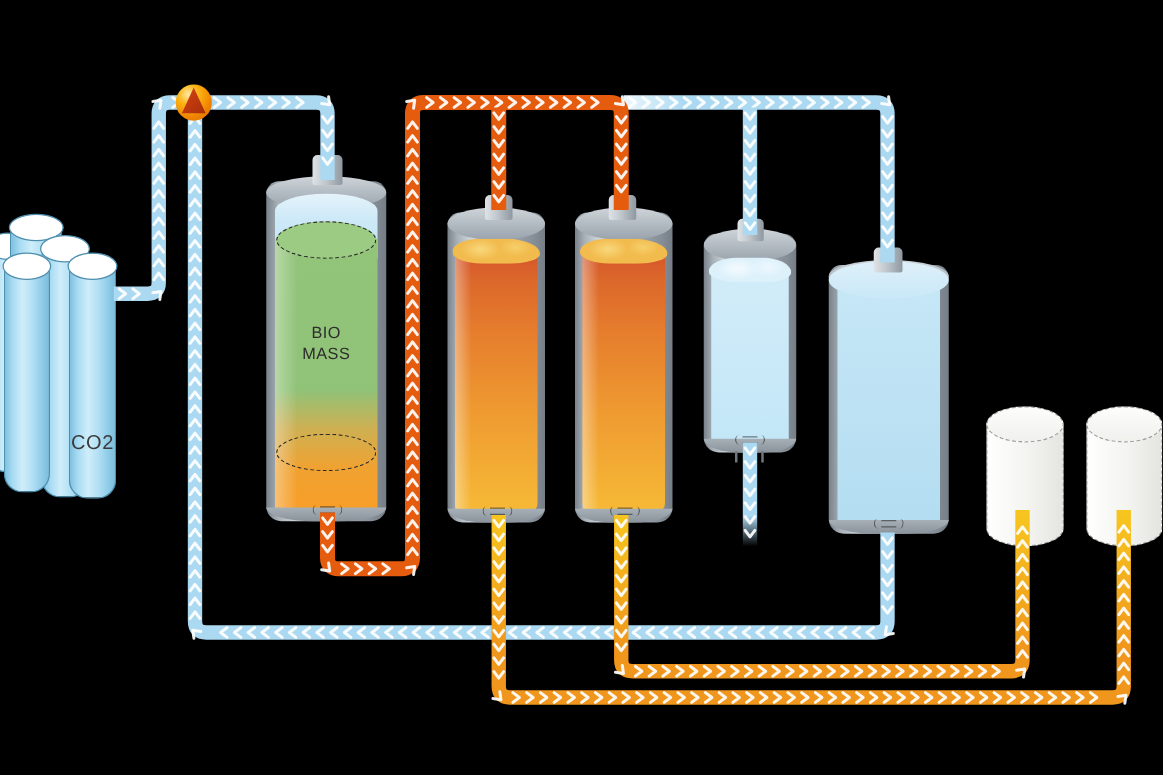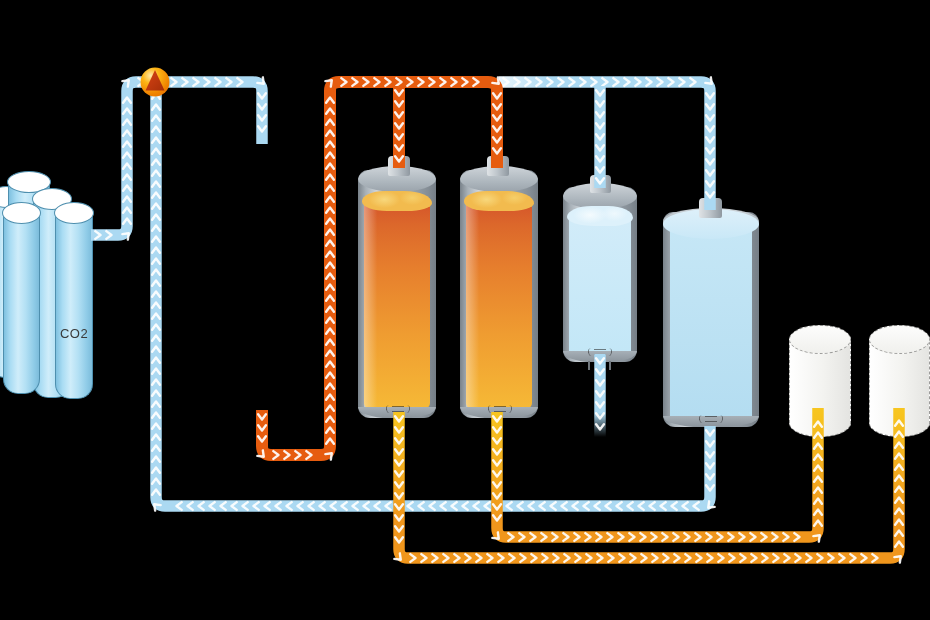--- a/index.html
+++ b/index.html
@@ -68,21 +68,21 @@
   .wc-top{position:absolute;left:0;right:0;top:0;height:27px;
     border:1.6px dashed #9c9c9a;border-radius:50%;
     background:linear-gradient(180deg,#fdfdfc,#f0f0ed);}
   
   .cc{position:absolute;}
   .cc-body{position:absolute;inset:0;
     background:linear-gradient(90deg,#7fc1e0 0%,#a9dcf3 18%,#cfedfa 40%,#b3e0f4 62%,#8ecbe7 86%,#7cbcdb 100%);
     border:1.5px solid #4e8fae;border-top:none;border-radius:6px 6px 15px 15px;}
   .cc-top{position:absolute;left:-1px;right:-1px;top:-10px;height:20px;
     background:#fff;border:1.5px solid #4e8fae;border-radius:50%;}
-  .co2-label{position:absolute;text-align:center;font-size:13px;color:#3a3a3a;letter-spacing:.5px;}
+  .co2-label{position:absolute;text-align:center;font-size:16px;color:#3a3a3a;letter-spacing:.5px;margin-top:20px;}
   
   #pipes{position:absolute;inset:0;z-index:5;pointer-events:none;}
 </style>
 </head>
 <body>
 
 <div class="stage">
 
   <div>
     <div class="cc" style="left:-10px;top:196px;width:32px;height:182px;">
@@ -101,20 +101,38 @@
       <div class="cc-body"></div>
       <div class="cc-top"></div>
     </div>
     <div class="cc" style="left:55px;top:212px;width:38px;height:187px;">
       <div class="cc-body"></div>
       <div class="cc-top"></div>
     </div>
     <div class="co2-label" style="left:52px;top:326px;width:44px;">CO2</div>
   </div>
 
+  <div class="tank" style="left:213px;top:145px;width:96px;height:272px;">
+    <div class="tk-body"></div>
+    <div class="tk-cap"></div>
+    <div class="bm-blue"></div>
+    <div class="bm-green">
+      <div class="bm-dash top"></div>
+      <div class="bm-dash bottom"></div>
+    </div>
+    <div class="bm-label" style="top:112px;">
+      <div>BIO</div>
+      <div>MASS</div>
+    </div>
+    <div class="tk-rim"></div>
+    <div class="drain" style="left:37px;bottom:5px;">
+        <i></i>
+      </div>
+    <div class="tk-port" style="left:37px;top:-21px;width:24px;height:24px;"></div>
+  </div>
 
   <div class="tank" style="left:358px;top:170px;width:78px;height:248px;">
     <div class="tk-body"></div>
     <div class="tk-cap"></div>
     <div class="or-liq">
       <div class="or-surface"></div>
     </div>
     <div class="tk-rim"></div>
     <div class="drain" style="left:28px;bottom:5px;">
         <i></i>

